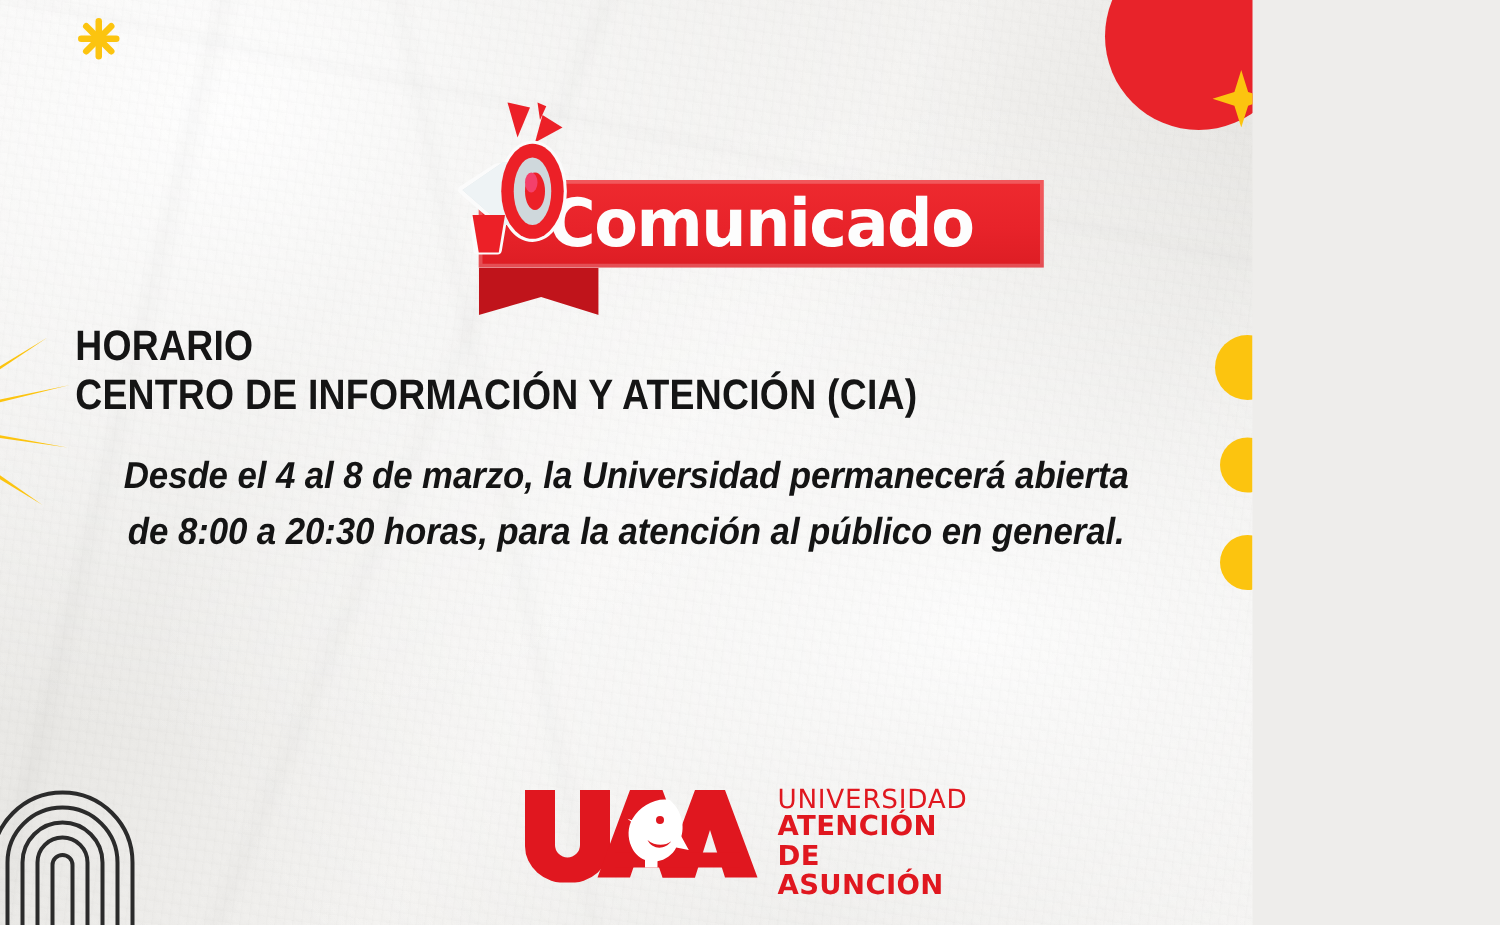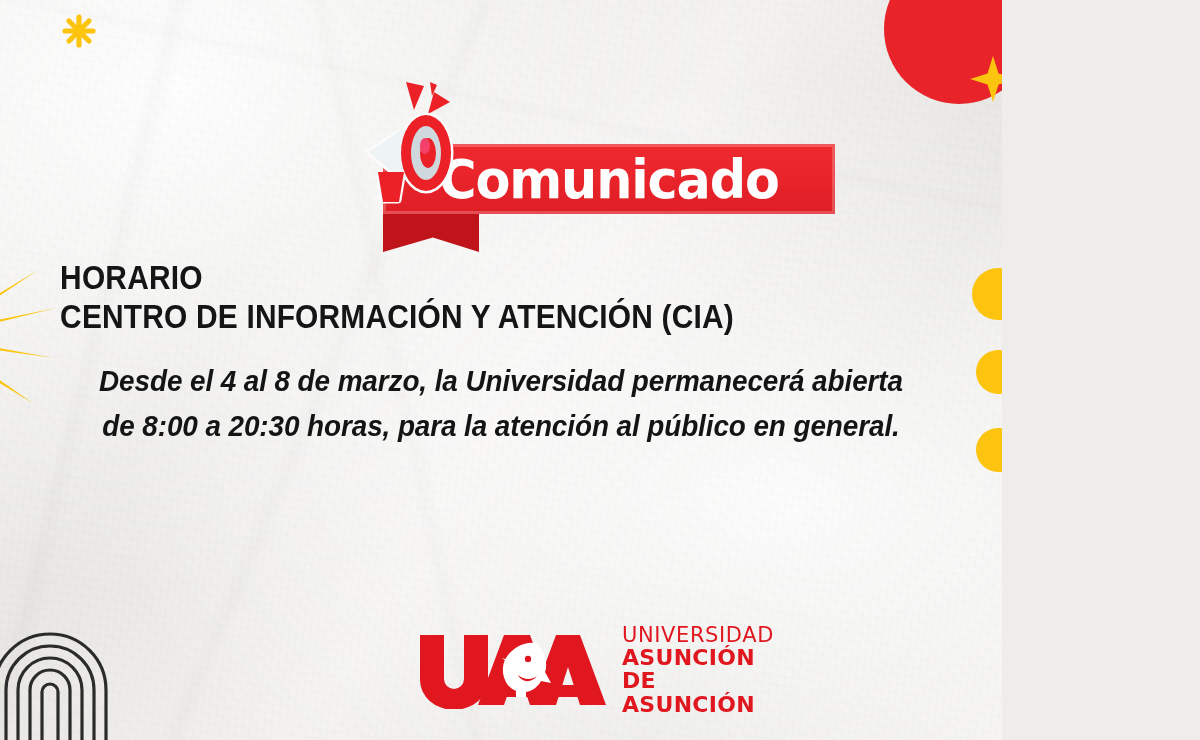--- a/index.html
+++ b/index.html
@@ -78,21 +78,21 @@
     transform:scaleX(.93); letter-spacing:-.1px;
   }
   #closing-block{ position:absolute; left:0; right:0; top:495px; text-align:center; }
   #closing-line{
     color:#141414; font-weight:700; font-size:30px;
     font-family:"Liberation Sans Narrow","Liberation Sans", sans-serif;
     transform:scaleX(.93);
   }
 
   
-  #logo{ position:absolute; left:418px; top:628px; width:364px; height:84px; display:flex; align-items:center; }
+  #logo{ position:absolute; left:418px; top:628px; width:364px; height:84px; display:flex; }
   #logo-mark{ width:190px; height:78px; flex:0 0 auto; }
   #logo-words{ margin-left:14px; color:#e0171f; line-height:1.06; }
   #logo-l1{ font-size:21px; font-weight:400; letter-spacing:.6px; font-family:"DejaVu Sans", sans-serif;}
   #logo-l2,#logo-l3{ font-size:22px; font-weight:700; letter-spacing:.3px; font-family:"DejaVu Sans", sans-serif;}
 </style>
 </head>
 <body>
 
 <div id="poster">
 
@@ -219,18 +219,18 @@
                    C130,36 129,22 118,12 Z" fill="#ffffff"></path>
           <path d="M96,31 L84,27 L95,36 Z" fill="#ffffff"></path>
           <path d="M121,30 C124,34 124,40 121,44 L133,52 Z" fill="#ffffff"></path>
           <circle cx="110" cy="28" r="3.2" fill="#e0171f"></circle>
           <path d="M100,44 C106,49 114,49 119,45 C114,52 104,52 100,44 Z" fill="#e0171f"></path>
         </g>
       </svg>
     </div>
     <div id="logo-words">
       <div id="logo-l1">UNIVERSIDAD</div>
-      <div id="logo-l2">ASUNCIÓN DE</div>
+      <div id="logo-l2">ATENCIÓN DE</div>
       <div id="logo-l3">ASUNCIÓN</div>
     </div>
   </div>
 
 </div>
 
 </body></html>

